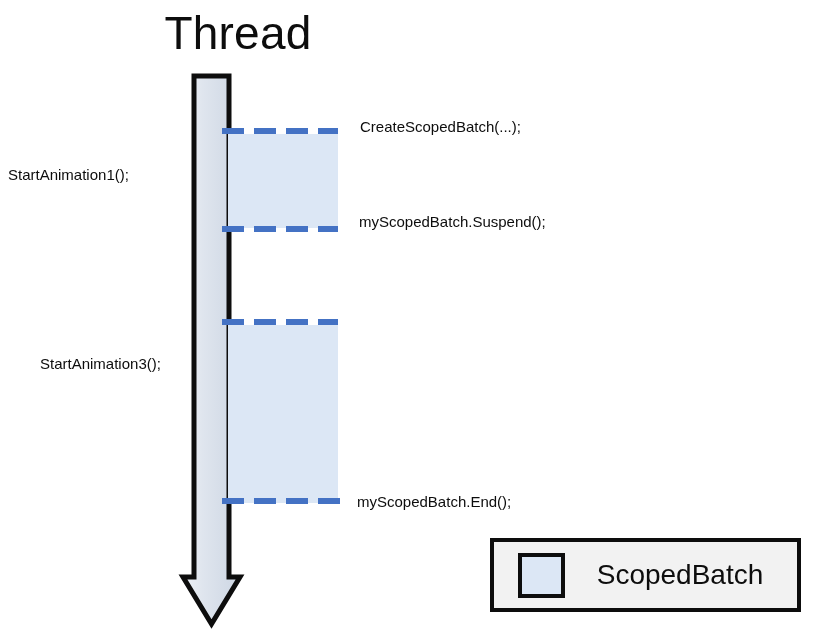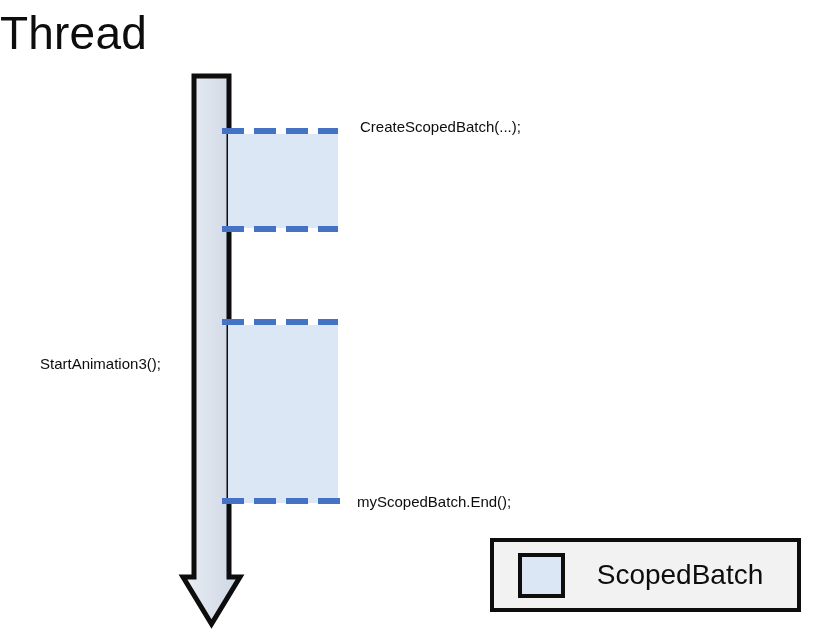--- a/index.html
+++ b/index.html
@@ -17,26 +17,28 @@
     background: #ffffff;
     overflow: hidden;
   }
 
   
   #thread-title {
     position: absolute;
     left: 0px;
     top: 6px;
     width: 414px;
+    text-align: center;
     font-size: 46px;
     line-height: 54px;
     color: #0d0d0d;
     font-weight: 400;
     letter-spacing: 0.2px;
     white-space: nowrap;
+    padding-left: 31px;
   }
 
   
   #thread-arrow {
     position: absolute;
     left: 176px;
     top: 72px;
     width: 70px;
     height: 562px;
   }
@@ -135,23 +137,25 @@
   </svg>
 
   <div class="batch-region" id="batch-region-1"></div>
   <div class="batch-region" id="batch-region-2"></div>
 
   <div class="dash-line" id="dash-create"></div>
   <div class="dash-line" id="dash-suspend"></div>
   <div class="dash-line" id="dash-resume"></div>
   <div class="dash-line" id="dash-end"></div>
 
+  <div class="code-label left-label" id="label-anim-1">StartAnimation1();</div>
   <div class="code-label left-label" id="label-anim-3">StartAnimation3();</div>
 
   <div class="code-label right-label" id="label-create">CreateScopedBatch(...);</div>
+  <div class="code-label right-label" id="label-suspend">myScopedBatch.Suspend();</div>
   <div class="code-label right-label" id="label-end">myScopedBatch.End();</div>
 
   <div id="legend-box">
     <div id="legend-swatch"></div>
     <div id="legend-label">ScopedBatch</div>
   </div>
 
 </div>
 
 </body></html>

